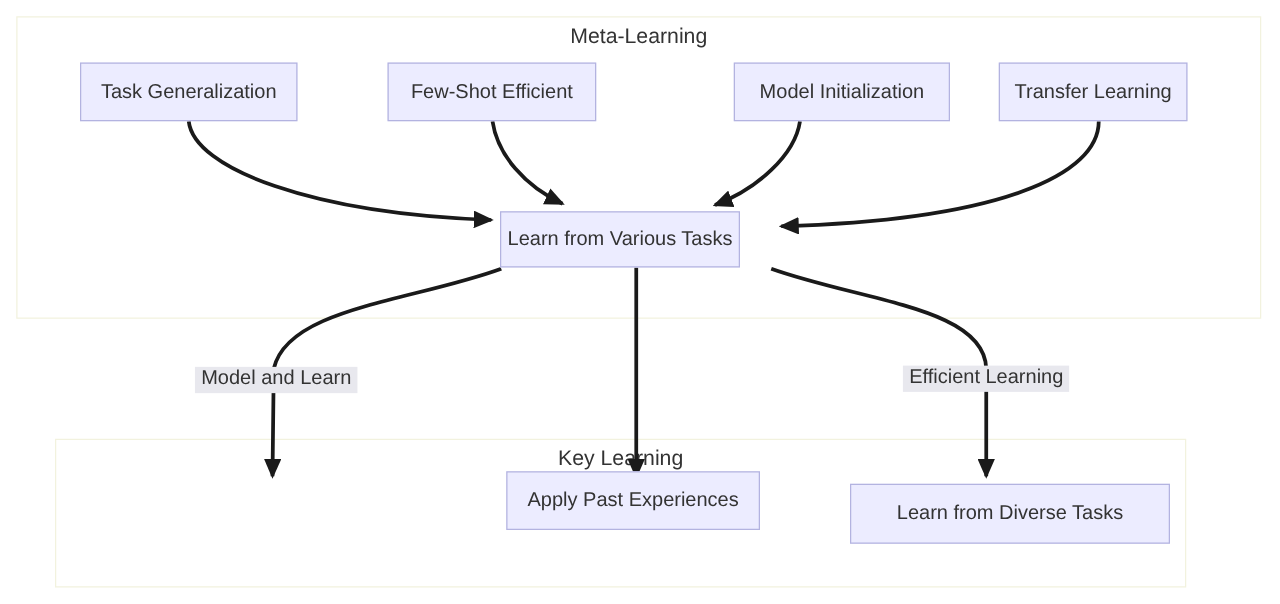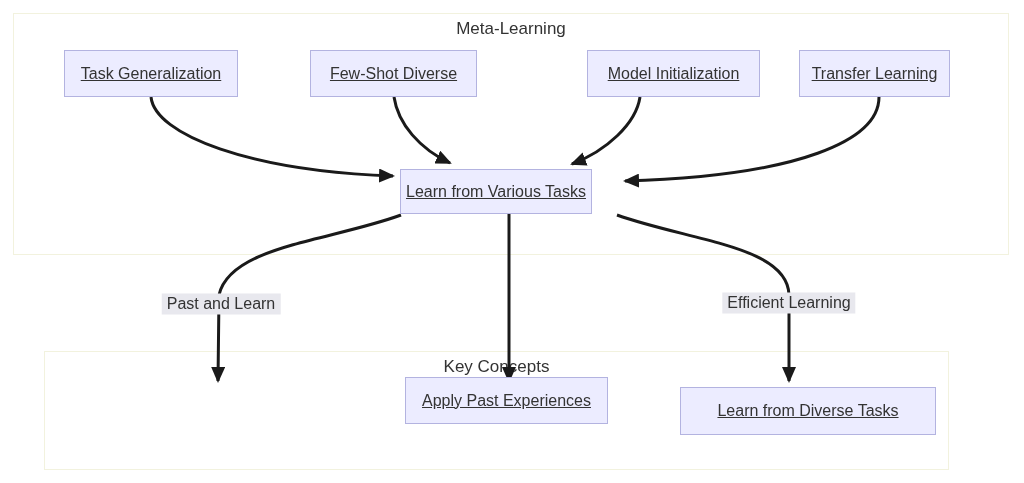--- a/index.html
+++ b/index.html
@@ -55,21 +55,20 @@
     position: absolute;
     display: flex;
     align-items: center;
     justify-content: center;
     background: var(--node-fill);
     border: 1px solid var(--node-border);
     font-size: 16px;
     text-align: center;
     white-space: nowrap;
     z-index: 4;
-    text-decoration: underline;
   }
   .edge-label {
     position: absolute;
     transform: translate(-50%, -50%);
     background: var(--edge-label-bg);
     padding: 1px 5px 2px 5px;
     font-size: 16px;
     white-space: nowrap;
     z-index: 3;
   }
@@ -77,43 +76,43 @@
 </head>
 <body>
 
 <div class="canvas">
 
   <div class="cluster" style="left:13px; top:13px; width:996px; height:242px;">
     <div class="cluster-label">Meta-Learning</div>
   </div>
 
   <div class="cluster" style="left:44px; top:351px; width:905px; height:119px;">
-    <div class="cluster-label">Key Concepts</div>
+    <div class="cluster-label">Key Learning</div>
   </div>
 
   <svg class="edge-layer" viewBox="0 0 1024 483" xmlns="http://www.w3.org/2000/svg">
     <defs>
       <marker id="arrow" markerUnits="userSpaceOnUse" markerWidth="16" markerHeight="14" refX="14" refY="7" orient="auto">
         <path class="arrowhead" d="M0,0 L16,7 L0,14 Z"></path>
       </marker>
     </defs>
     <path class="edge" marker-end="url(#arrow)" d="M151,97 C155,135 250,171 393,176"></path>
     <path class="edge" marker-end="url(#arrow)" d="M394,97 C398,124 420,149 450,163"></path>
     <path class="edge" marker-end="url(#arrow)" d="M640,97 C636,124 606,151 572,164"></path>
     <path class="edge" marker-end="url(#arrow)" d="M879,97 C879,140 800,176 625,181"></path>
     <path class="edge" marker-end="url(#arrow)" d="M401,215 C330,241 230,246 219,295 L218,381"></path>
     <path class="edge" marker-end="url(#arrow)" d="M509,214 L509,381"></path>
     <path class="edge" marker-end="url(#arrow)" d="M617,215 C690,241 788,246 789,295 L789,381"></path>
   </svg>
 
-  <div class="edge-label" style="left:221px; top:304px;">Past and Learn</div>
+  <div class="edge-label" style="left:221px; top:304px;">Model and Learn</div>
   <div class="edge-label" style="left:789px; top:303px;">Efficient Learning</div>
 
   <div class="node" style="left:64px; top:50px; width:174px; height:47px;">Task Generalization</div>
-  <div class="node" style="left:310px; top:50px; width:167px; height:47px;">Few-Shot Diverse</div>
+  <div class="node" style="left:310px; top:50px; width:167px; height:47px;">Few-Shot Efficient</div>
   <div class="node" style="left:587px; top:50px; width:173px; height:47px;">Model Initialization</div>
   <div class="node" style="left:799px; top:50px; width:151px; height:47px;">Transfer Learning</div>
 
   <div class="node" style="left:400px; top:169px; width:192px; height:45px;">Learn from Various Tasks</div>
 
   <div class="node" style="left:405px; top:377px; width:203px; height:47px;">Apply Past Experiences</div>
   <div class="node" style="left:680px; top:387px; width:256px; height:48px;">Learn from Diverse Tasks</div>
 
 </div>
 

